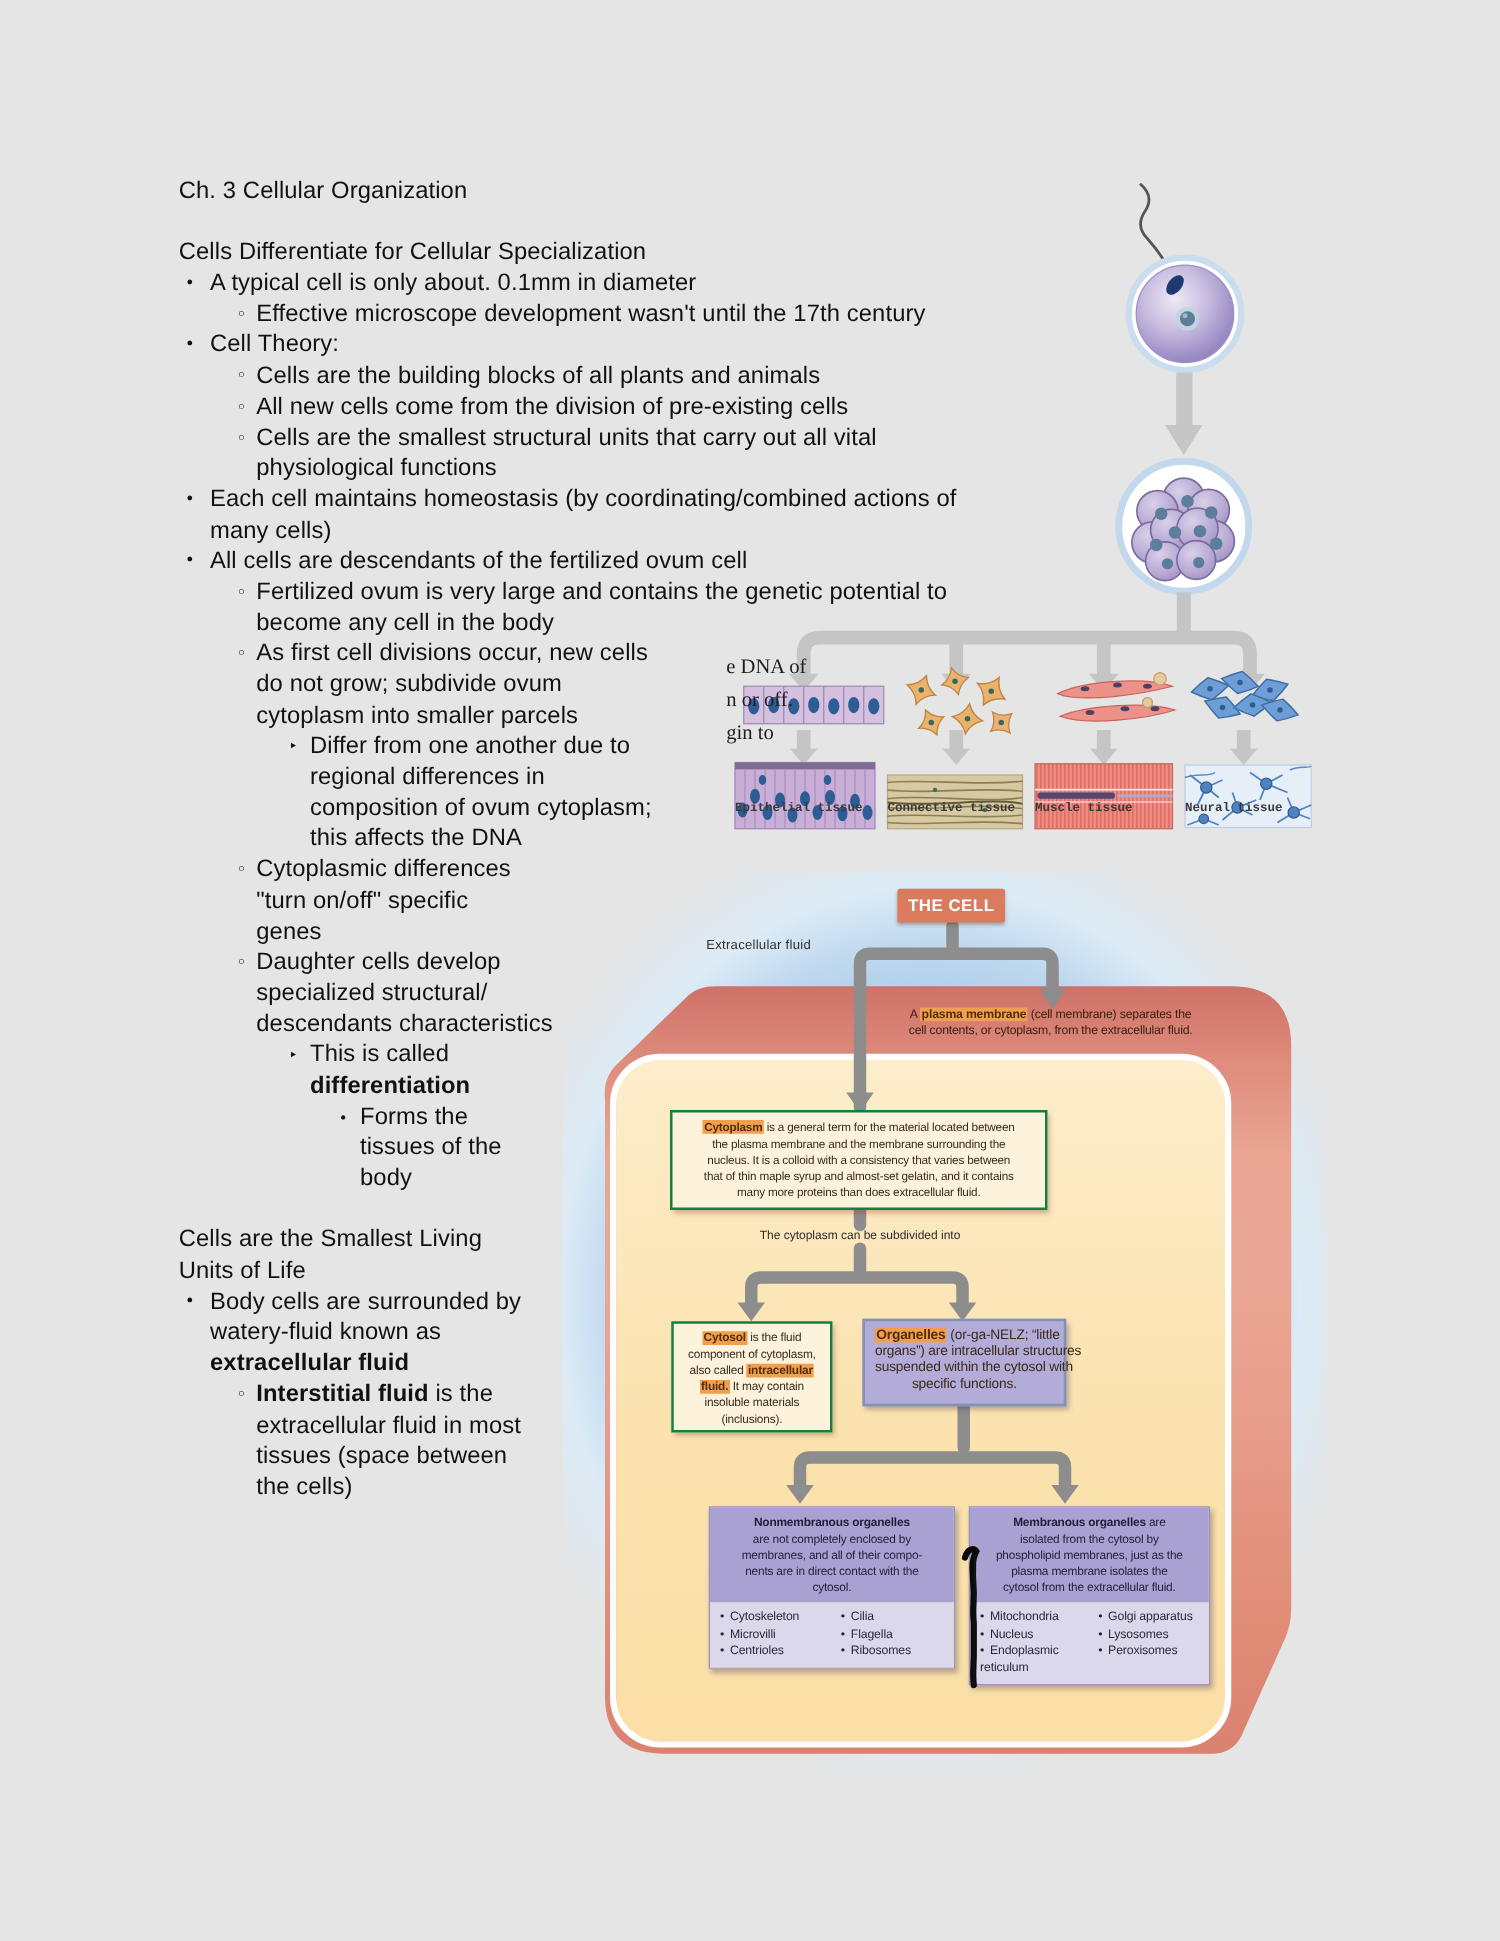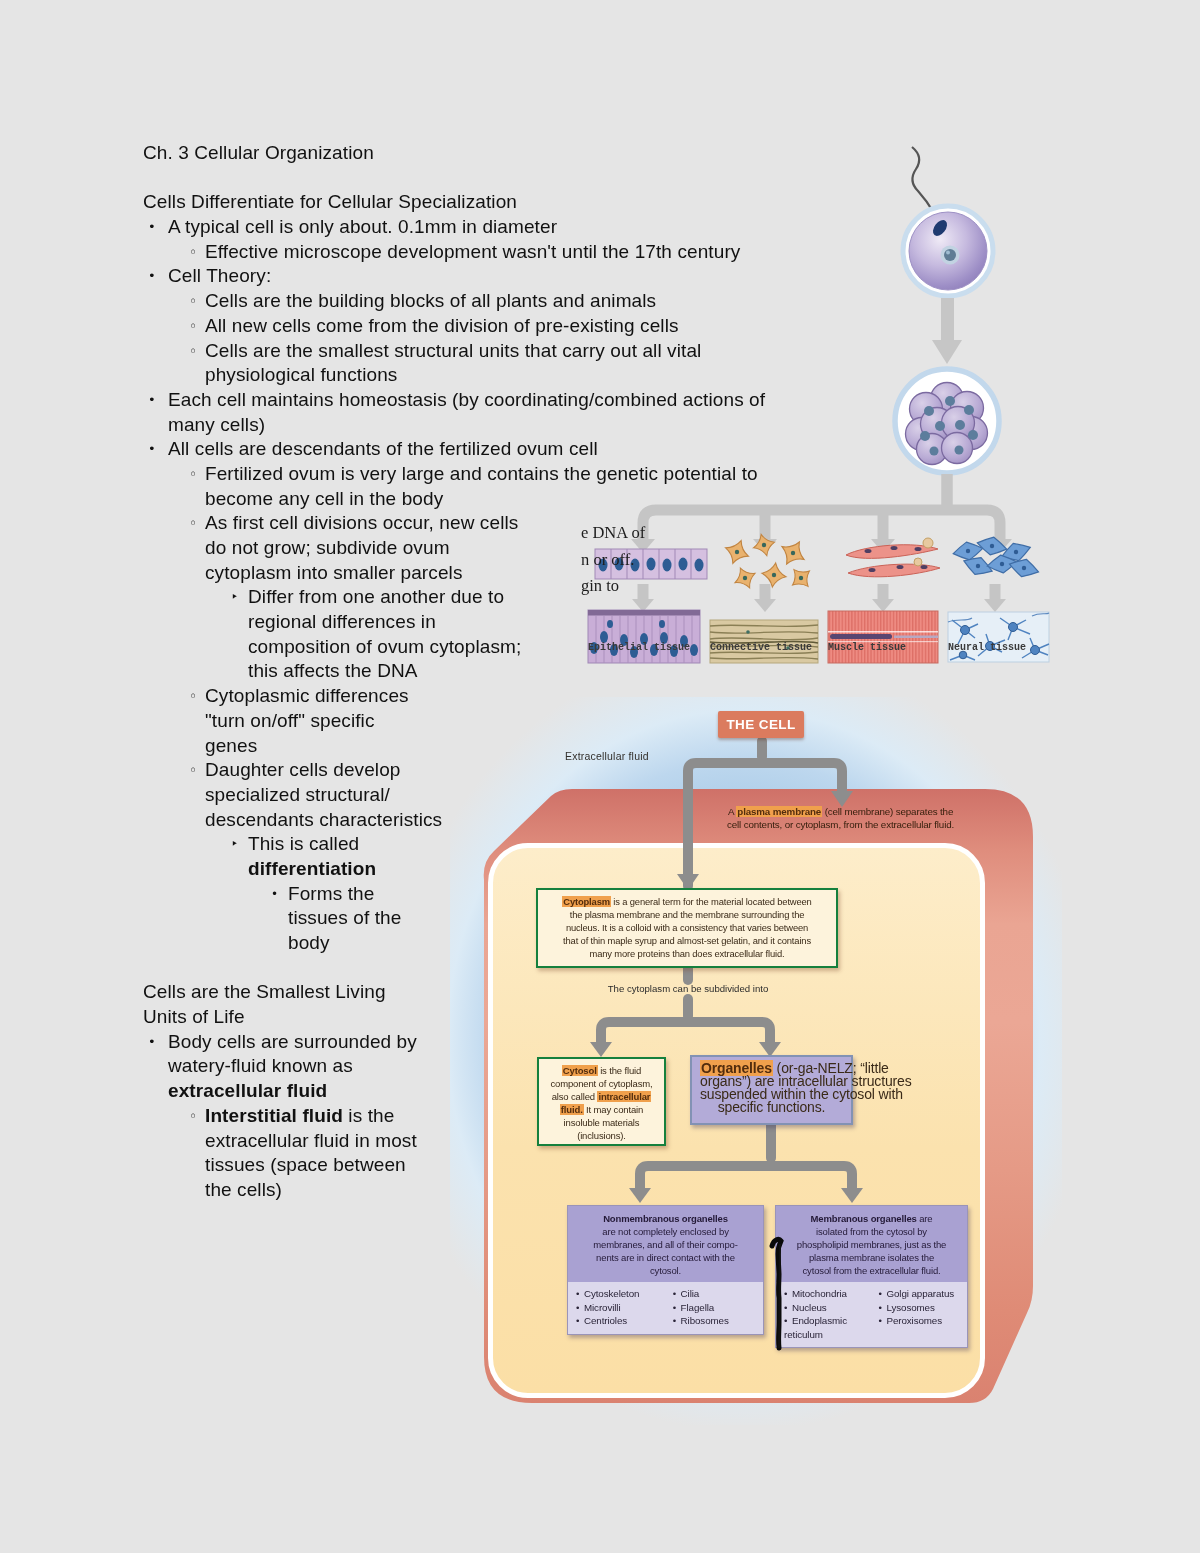--- a/index.html
+++ b/index.html
@@ -412,21 +412,21 @@
   <div class="figtext extracellular" style="position: absolute; left: 565px; top: 750px;">Extracellular fluid</div>
 
   <div class="figtext membrane-note fig-note" style="position: absolute; left: 727px; top: 806px;"><span>A </span><span class="hl">plasma membrane</span><span> (cell membrane) separates the</span><br><span>cell contents, or cytoplasm, from the extracellular fluid.</span></div>
 
   <div class="figtext box-cream cytoplasm-box fig-note" style="position: absolute; font-size: 9.4px; left: 536px; top: 888px;"><span class="hl">Cytoplasm</span><span> is a general term for the material located between</span><br><span>the plasma membrane and the membrane surrounding the</span><br><span>nucleus. It is a colloid with a consistency that varies between</span><br><span>that of thin maple syrup and almost-set gelatin, and it contains</span><br><span>many more proteins than does extracellular fluid.</span></div>
 
   <div class="figtext subdivide" style="position: absolute; left: 557px; top: 983px;">The cytoplasm can be subdivided into</div>
 
   <div class="figtext box-cream cytosol-box fig-note" style="position: absolute; left: 537px; top: 1057px;"><span class="hl">Cytosol</span><span> is the fluid</span><br><span>component of cytoplasm,</span><br><span>also called </span><span class="hl">intracellular</span><br><span class="hl">fluid.</span><span> It may contain</span><br><span>insoluble materials</span><br><span>(inclusions).</span></div>
 
-  <div class="figtext box-purple organelles-box fig-note" style="position: absolute; font-size: 14px; left: 690px; top: 1055px;"><span class="hl">Organelles</span><span> (or-ga-NELZ; “little</span><br><span>organs”) are intracellular structures</span><br><span>suspended within the cytosol with</span><br><span>specific functions.</span></div>
+  <div class="figtext box-purple organelles-box fig-note" style="position: absolute; font-size: 11px; left: 690px; top: 1055px;"><span class="hl">Organelles</span><span> (or-ga-NELZ; “little</span><br><span>organs”) are intracellular structures</span><br><span>suspended within the cytosol with</span><br><span>specific functions.</span></div>
 
   <div class="figtext org-box nonmem-box" style="position: absolute; left: 567px; top: 1205px;">
     <div class="org-head">
       <div class="fig-note"><span class="b">Nonmembranous organelles</span><br><span>are not completely enclosed by</span><br><span>membranes, and all of their compo-</span><br><span>nents are in direct contact with the</span><br><span>cytosol.</span></div>
     </div>
     <div class="org-list">
       <div class="org-col c1">
           <div class="org-item"><span class="blt2">•</span><span> Cytoskeleton</span></div>
           <div class="org-item"><span class="blt2">•</span><span> Microvilli</span></div>
           <div class="org-item"><span class="blt2">•</span><span> Centrioles</span></div>

